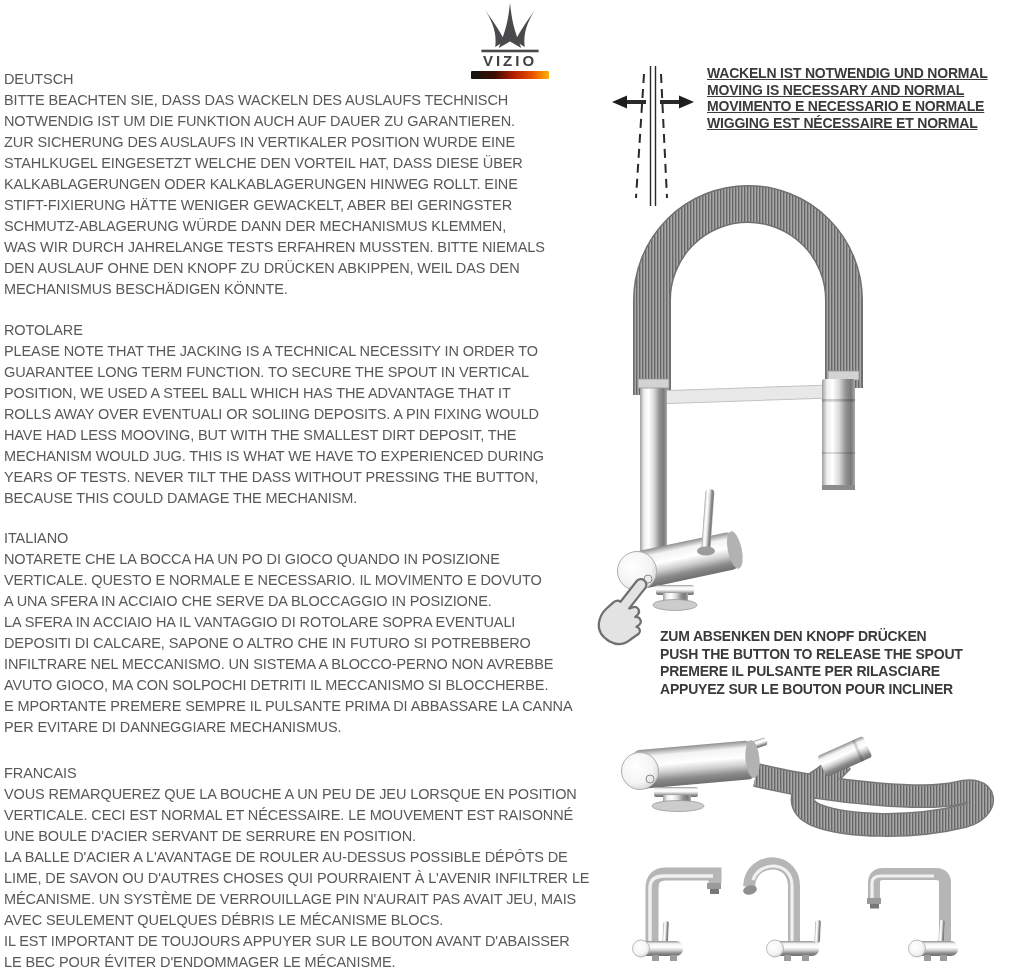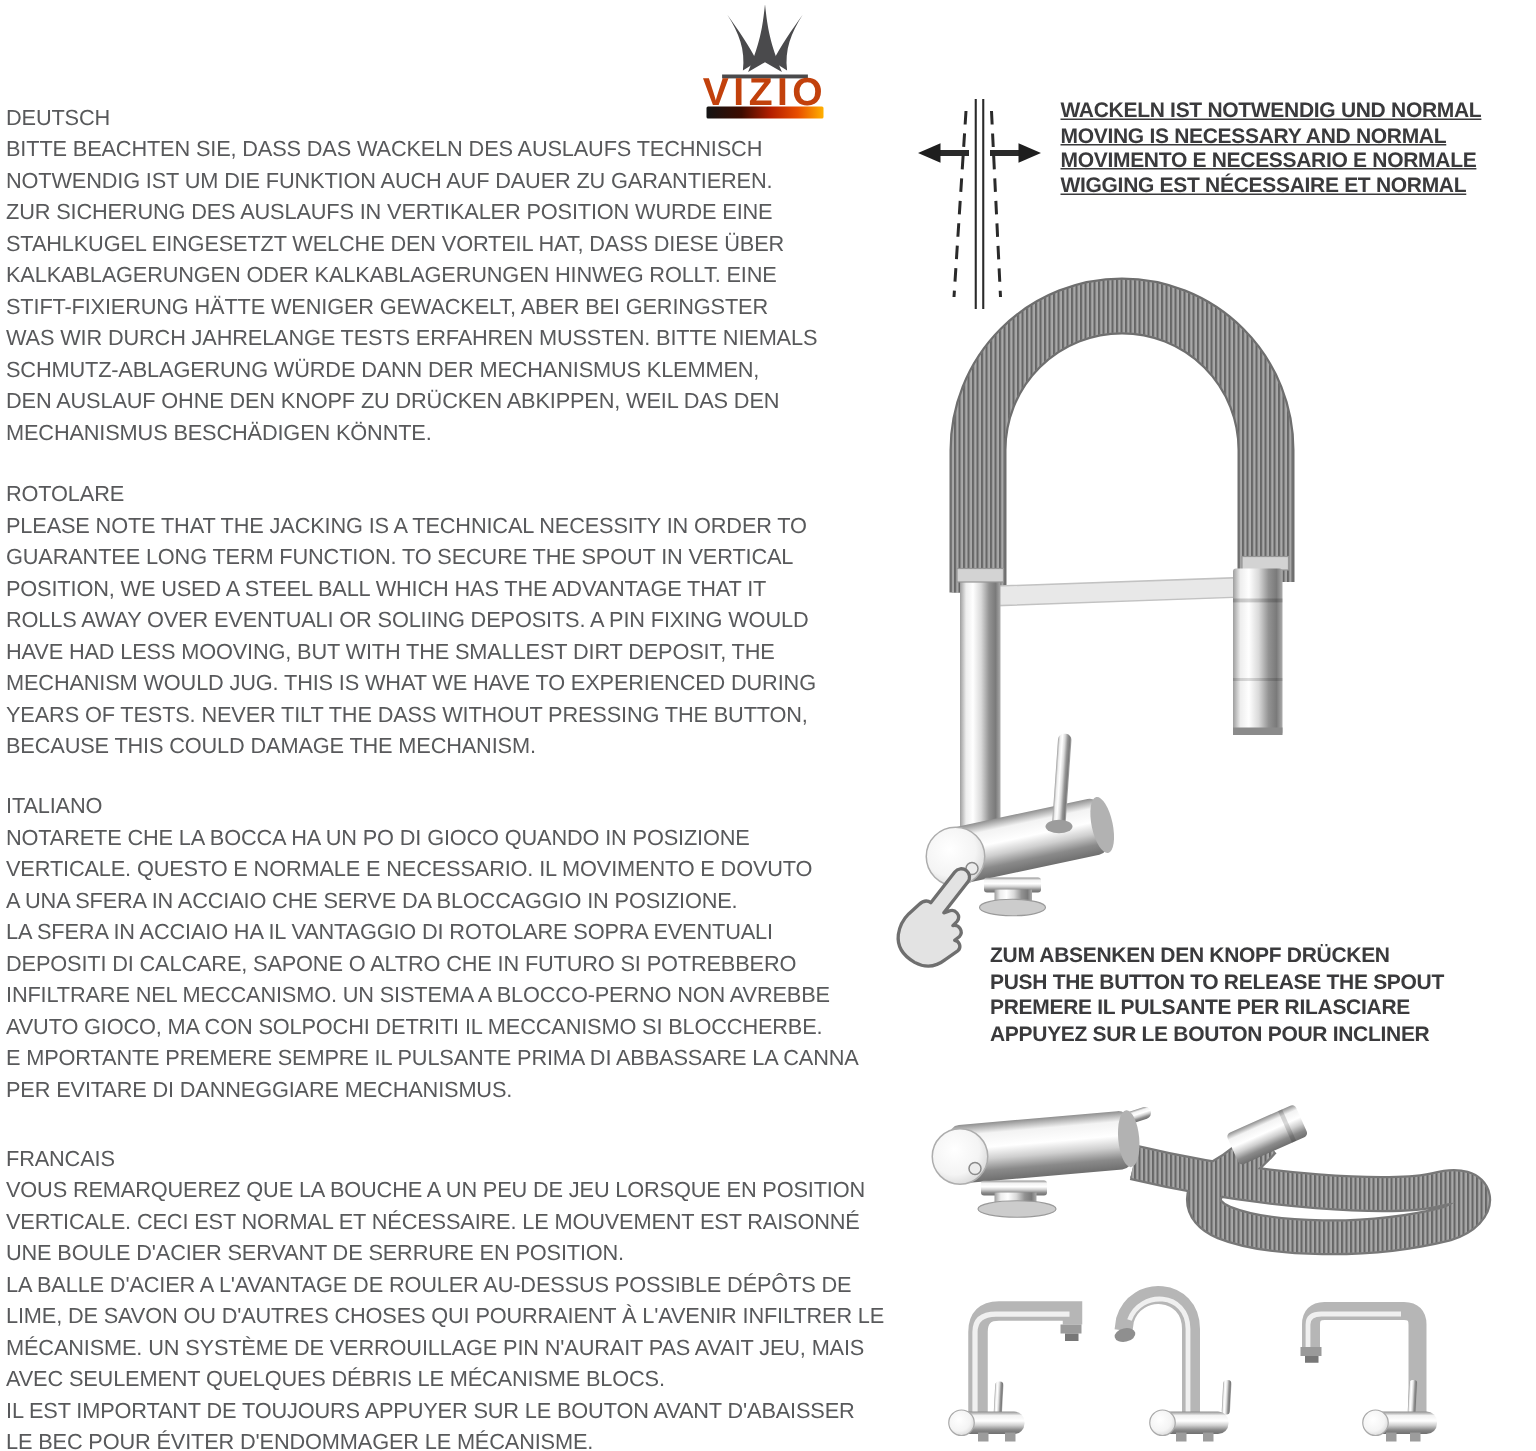--- a/index.html
+++ b/index.html
@@ -3,21 +3,21 @@
 <meta charset="utf-8">
 <style>
   html,body{margin:0;padding:0;background:#ffffff;}
   body{width:1024px;height:967px;position:relative;overflow:hidden;
        font-family:"Liberation Sans", sans-serif;}
   .page{position:absolute;inset:0;background:#fff;}
 
   
   .logo{position:absolute;left:462px;top:2px;width:96px;text-align:center;}
   .logo svg{display:block;margin:0 auto;}
-  .brand{font-size:26px;font-weight:700;letter-spacing:3px;color:#c2410c;
+  .brand{font-size:15px;font-weight:700;letter-spacing:3px;color:#404040;
          line-height:18px;margin-top:-2px;}
   .flagbar{height:8px;width:78px;margin:1px auto 0 auto;
            background:linear-gradient(90deg,#141414 0%,#3d0c00 30%,#b41e00 55%,#e84e00 78%,#ffb000 100%);
            border-radius:1px;}
 
   
   .text-col{position:absolute;left:4px;top:69px;width:600px;color:#58595b;
             font-size:14.5px;letter-spacing:-0.1px;line-height:21px;}
   .section{white-space:nowrap;}
   .sec-deutsch{margin-bottom:20px;}
@@ -55,22 +55,22 @@
   <div class="text-col">
     <div class="section sec-deutsch">
       <div class="heading">DEUTSCH</div>
       <div>
           <div class="line">BITTE BEACHTEN SIE, DASS DAS WACKELN DES AUSLAUFS TECHNISCH</div>
           <div class="line">NOTWENDIG IST UM DIE FUNKTION AUCH AUF DAUER ZU GARANTIEREN.</div>
           <div class="line">ZUR SICHERUNG DES AUSLAUFS IN VERTIKALER POSITION WURDE EINE</div>
           <div class="line">STAHLKUGEL EINGESETZT WELCHE DEN VORTEIL HAT, DASS DIESE ÜBER</div>
           <div class="line">KALKABLAGERUNGEN ODER KALKABLAGERUNGEN HINWEG ROLLT. EINE</div>
           <div class="line">STIFT-FIXIERUNG HÄTTE WENIGER GEWACKELT, ABER BEI GERINGSTER</div>
+          <div class="line">SCHMUTZ-ABLAGERUNG WÜRDE DANN DER MECHANISMUS KLEMMEN,</div>
           <div class="line">WAS WIR DURCH JAHRELANGE TESTS ERFAHREN MUSSTEN. BITTE NIEMALS</div>
-          <div class="line">SCHMUTZ-ABLAGERUNG WÜRDE DANN DER MECHANISMUS KLEMMEN,</div>
           <div class="line">DEN AUSLAUF OHNE DEN KNOPF ZU DRÜCKEN ABKIPPEN, WEIL DAS DEN</div>
           <div class="line">MECHANISMUS BESCHÄDIGEN KÖNNTE.</div>
         </div>
     </div>
     <div class="section sec-english">
       <div class="heading">ROTOLARE</div>
       <div>
           <div class="line">PLEASE NOTE THAT THE JACKING IS A TECHNICAL NECESSITY IN ORDER TO</div>
           <div class="line">GUARANTEE LONG TERM FUNCTION. TO SECURE THE SPOUT IN VERTICAL</div>
           <div class="line">POSITION, WE USED A STEEL BALL WHICH HAS THE ADVANTAGE THAT IT</div>

